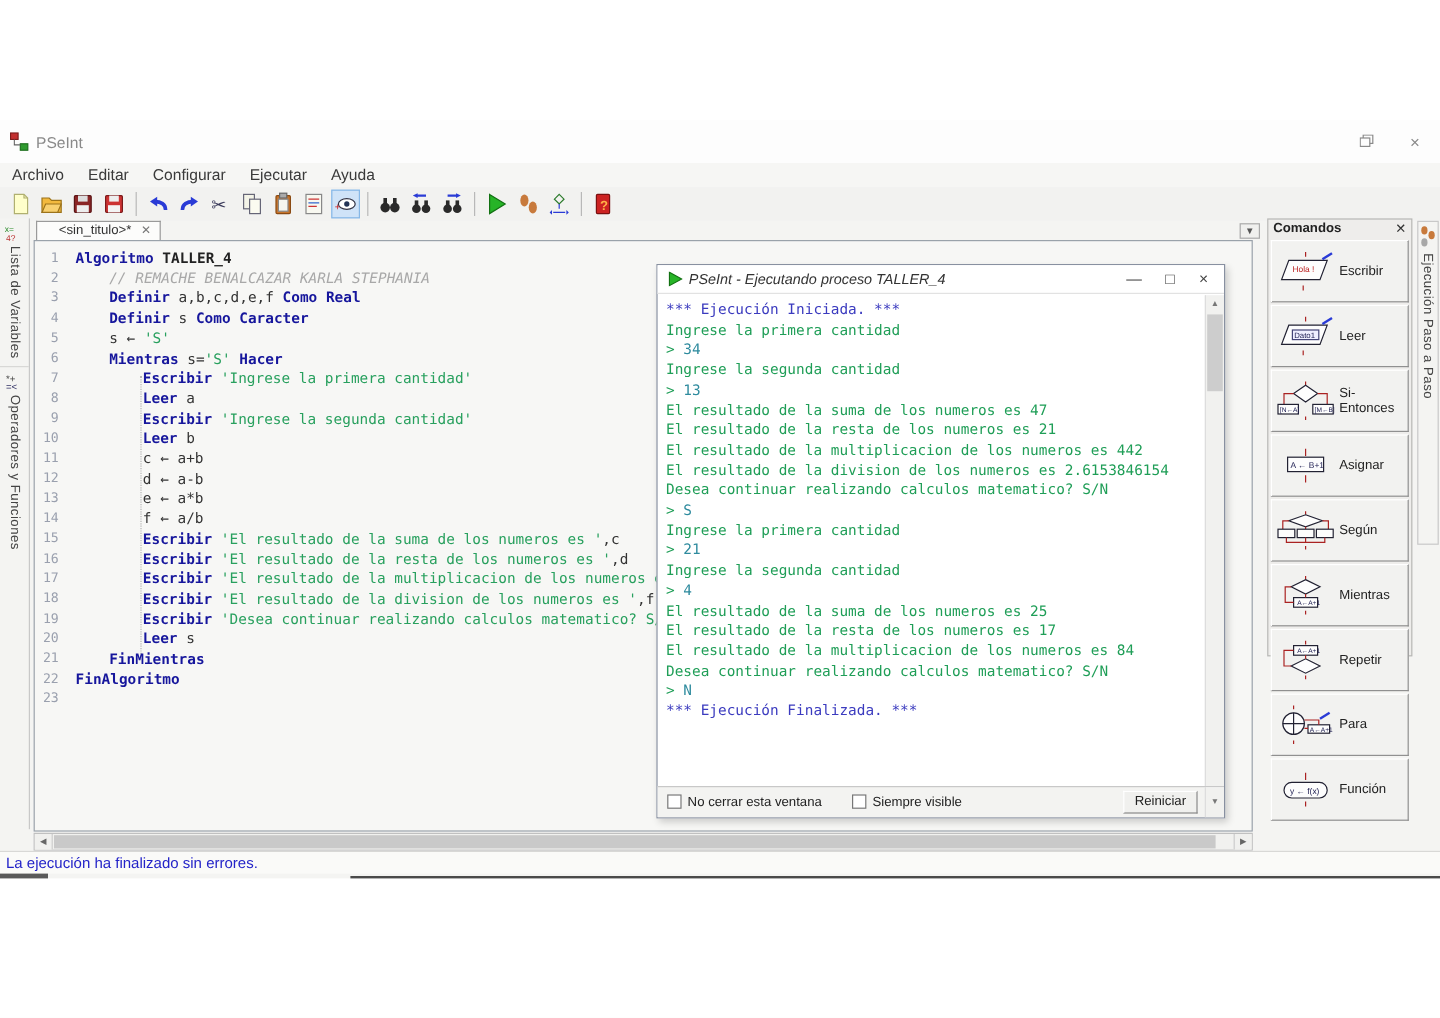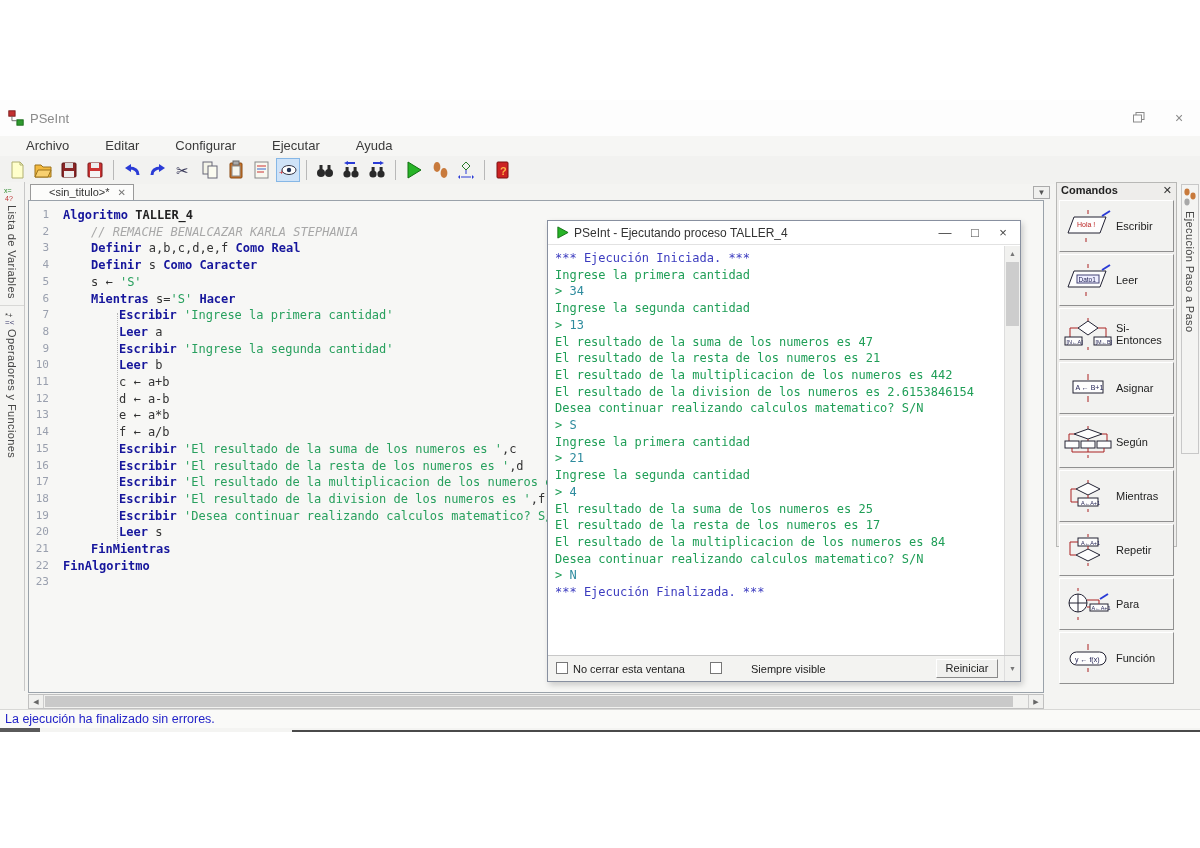--- a/index.html
+++ b/index.html
@@ -12,21 +12,21 @@
   .titlebar { position:absolute; left:0; top:0; width:100%; height:36px; background:#fdfdfd; }
   .titlebar .app-title { position:absolute; left:30px; top:11px; font-size:13px; color:#8a8a8a; }
   .app-icon { position:absolute; left:7px; top:9px; width:18px; height:18px; }
   .win-btn { position:absolute; top:10px; width:18px; height:16px; color:#8a8a8a; font-size:14px;
              text-align:center; line-height:16px; cursor:default; }
   .win-restore { right:52px; }
   .win-close { right:12px; }
 
   
   .menubar { position:absolute; left:0; top:36px; width:100%; height:20px; background:#f6f6f4; }
-  .menubar span { display:inline-block; padding:2px 10px 0 26px; font-size:13px; color:#3a3a3a; }
+  .menubar span { display:inline-block; padding:2px 10px 0 10px; font-size:13px; color:#3a3a3a; }
 
   
   .toolbar { position:absolute; left:0; top:56px; width:100%; height:28px; background:#f2f2f0;
              display:flex; align-items:center; padding-left:4px; }
   .tbtn { width:24px; height:24px; margin:0 1px; display:flex; align-items:center; justify-content:center;
           border:1px solid transparent; }
   .tbtn.selected { background:#cfe3f8; border:1px solid #86b7e6; }
   .tsep { width:1px; height:20px; background:#b8b8b8; margin:0 5px; }
 
   
@@ -72,21 +72,21 @@
                border-top:1px solid #d8d8d6; }
   .statusbar span { position:absolute; left:5px; top:2px; font-size:12.5px; color:#2323c8; }
   .edge1 { position:absolute; left:0; top:628px; width:40px; height:4px; background:#5a5a5a; }
   .edge2 { position:absolute; left:292px; top:630px; width:908px; height:2px; background:#4a4a4a; }
 
   
   .console-win { position:absolute; left:547px; top:120px; width:474px; height:462px; background:#fff;
                  border:1px solid #8890a0; box-shadow:2px 3px 6px rgba(0,0,0,0.18); }
   .cw-title { position:absolute; left:0; top:0; width:100%; height:24px; background:#ffffff;
               border-bottom:1px solid #e2e2e2; }
-  .cw-title .cw-text { position:absolute; left:26px; top:5px; font-size:12px; color:#333; }
+  .cw-title .cw-text { position:absolute; left:26px; top:5px; font-size:12px; color:#333;font-style:italic; }
   .cw-play { position:absolute; left:8px; top:5px; width:13px; height:13px; }
   .cw-btn { position:absolute; top:3px; width:22px; height:18px; text-align:center; color:#444;
             font-size:13px; line-height:18px; }
   .cw-min { right:64px; } .cw-max { right:34px; } .cw-x { right:6px; }
   .cw-body { position:absolute; left:0; top:25px; width:457px; height:411px; padding:4px 0 0 7px;
              font-family:"DejaVu Sans Mono", monospace; font-size:12px; overflow:hidden; }
   .cline { line-height:16.7px; white-space:pre; }
   .c-info { color:#3b3bbf; }
   .c-out  { color:#1f9e57; }
   .c-in .prompt { color:#1f9e57; }
@@ -94,21 +94,21 @@
   .cw-scroll { position:absolute; right:0; top:25px; width:16px; height:411px; background:#f1f1ef;
                border-left:1px solid #ddd; }
   .cw-up { position:absolute; top:0; left:0; width:15px; height:15px; color:#777; font-size:7px;
            text-align:center; line-height:15px; }
   .cw-thumb { position:absolute; top:16px; left:1px; width:13px; height:64px; background:#cdcdcd; }
   .cw-footer { position:absolute; left:0; bottom:0; width:100%; height:26px; background:#f3f3f1;
                border-top:1px solid #c8c8c8; }
   .chk { position:absolute; top:6px; width:12px; height:12px; background:#fff; border:1px solid #777; }
   .chk1 { left:8px; } .chk2 { left:162px; }
   .chk-label { position:absolute; top:7px; font-size:11px; color:#222; }
-  .chkl1 { left:25px; } .chkl2 { left:179px;margin-left:24px; }
+  .chkl1 { left:25px; } .chkl2 { left:179px; }
   .btn-reiniciar { position:absolute; right:22px; top:3px; width:62px; height:19px; background:#f0f0ee;
                    border:1px solid; border-color:#fff #8a8a8a #8a8a8a #fff; font-size:11px; color:#222;
                    text-align:center; line-height:17px; }
   .cw-down { position:absolute; right:0; top:0; width:16px; height:25px; background:#f1f1ef;
              border-left:1px solid #ddd; color:#777; font-size:7px; text-align:center; line-height:25px; }
 
   
   .commands { position:absolute; left:1056px; top:82px; width:121px; height:365px; background:#eeedeb;
               border:1px solid #b8b8b6; }
   .cmd-head { position:absolute; left:0; top:0; width:100%; height:15px; }

